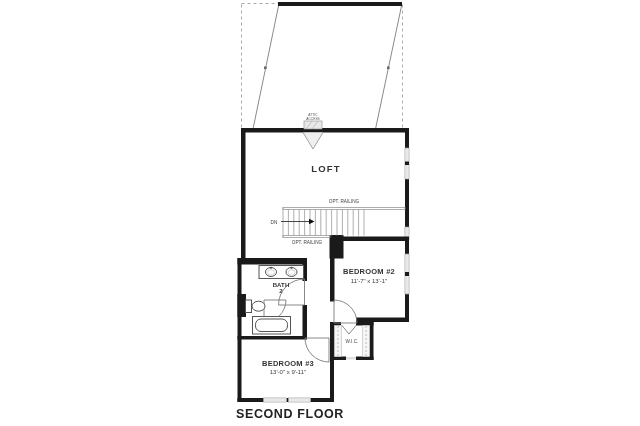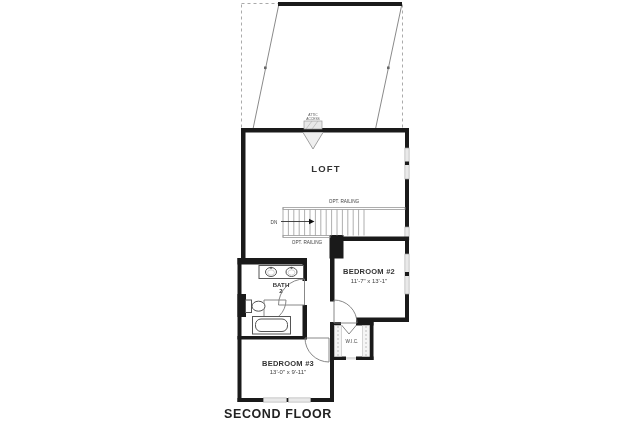--- a/index.html
+++ b/index.html
@@ -210,14 +210,14 @@
 
   <div class="lbl f-xs" style="left:274px;top:221.5px;">DN</div>
   <div class="lbl f-xs" style="left:344px;top:201px;">OPT. RAILING</div>
   <div class="lbl f-xs" style="left:307px;top:241.5px;">OPT. RAILING</div>
 
   <div class="lbl f-xxs" style="left:313px;top:117px;">
     <div>ATTIC</div>
     <div>ACCESS</div>
   </div>
 
-  <div class="lbl b f-title" style="left:278px;top:415px;">SECOND FLOOR</div>
+  <div class="lbl b f-title" style="left:290px;top:415px;">SECOND FLOOR</div>
 </div>
 
 </body></html>

